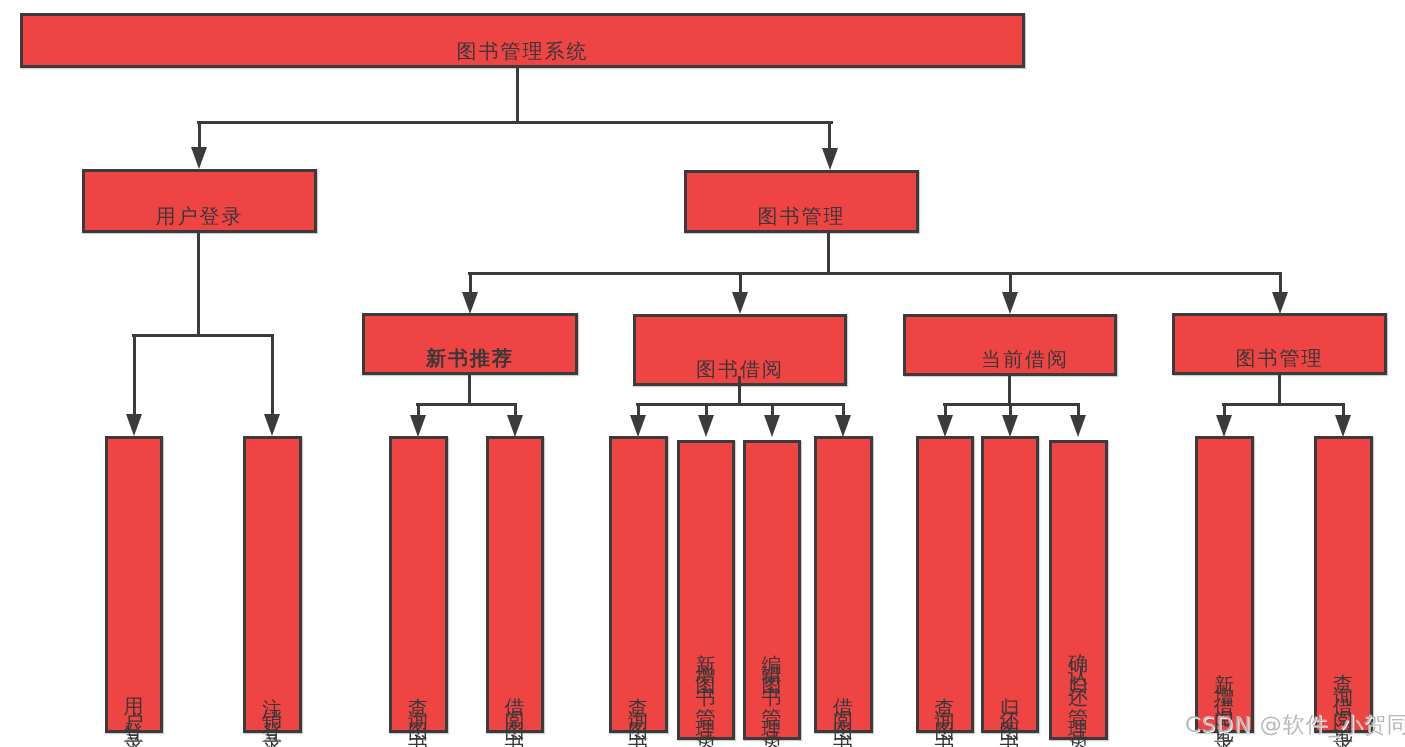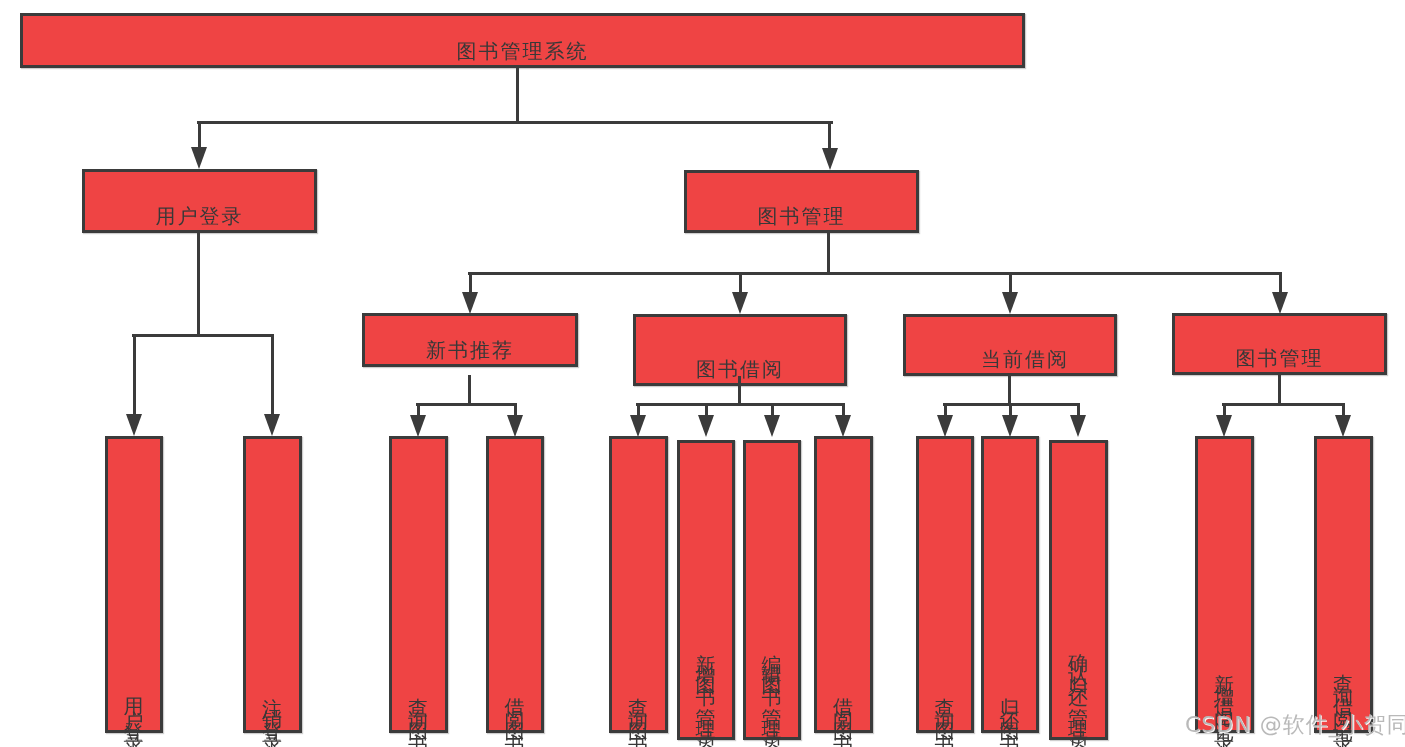--- a/index.html
+++ b/index.html
@@ -54,21 +54,21 @@
   <div class="hline" style="left:468px;top:272px;width:814px;"></div>
   <div class="vline" style="left:469px;top:272px;height:22px;"></div>
   <div class="arrowhead" style="left:462px;top:292px;"></div>
   <div class="vline" style="left:739px;top:272px;height:22px;"></div>
   <div class="arrowhead" style="left:732px;top:292px;"></div>
   <div class="vline" style="left:1009px;top:272px;height:22px;"></div>
   <div class="arrowhead" style="left:1002px;top:292px;"></div>
   <div class="vline" style="left:1279px;top:272px;height:22px;"></div>
   <div class="arrowhead" style="left:1272px;top:292px;"></div>
 
-  <div class="box" style="left:362px;top:313px;width:216px;height:54px;">
+  <div class="box" style="left:362px;top:313px;width:216px;height:62px;font-weight:bold;">
     <span>新书推荐</span>
   </div>
   <div class="box" style="left:633px;top:314px;width:214px;height:72px;">
     <span>图书借阅</span>
   </div>
   <div class="box" style="left:903px;top:314px;width:214px;height:62px;padding-left:30px;">
     <span>当前借阅</span>
   </div>
   <div class="box" style="left:1172px;top:313px;width:215px;height:62px;">
     <span>图书管理</span>

